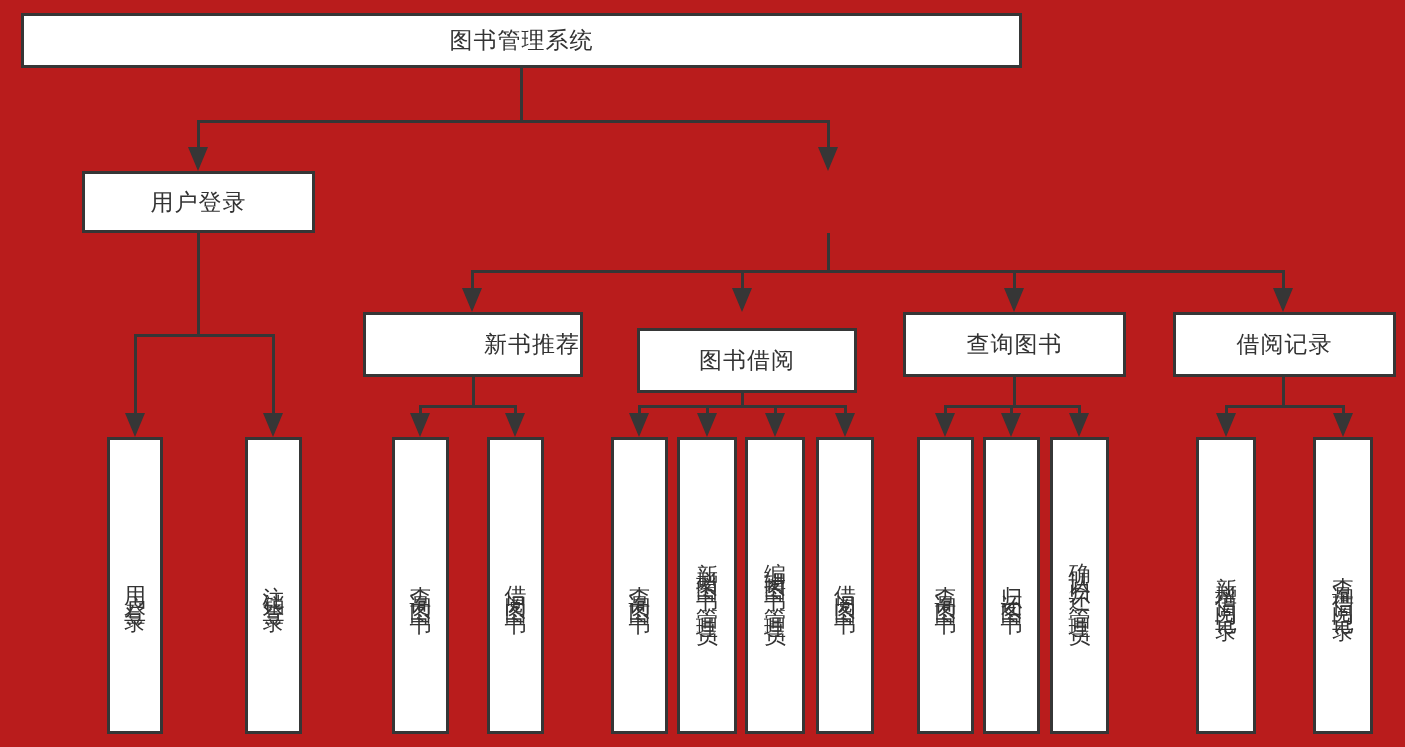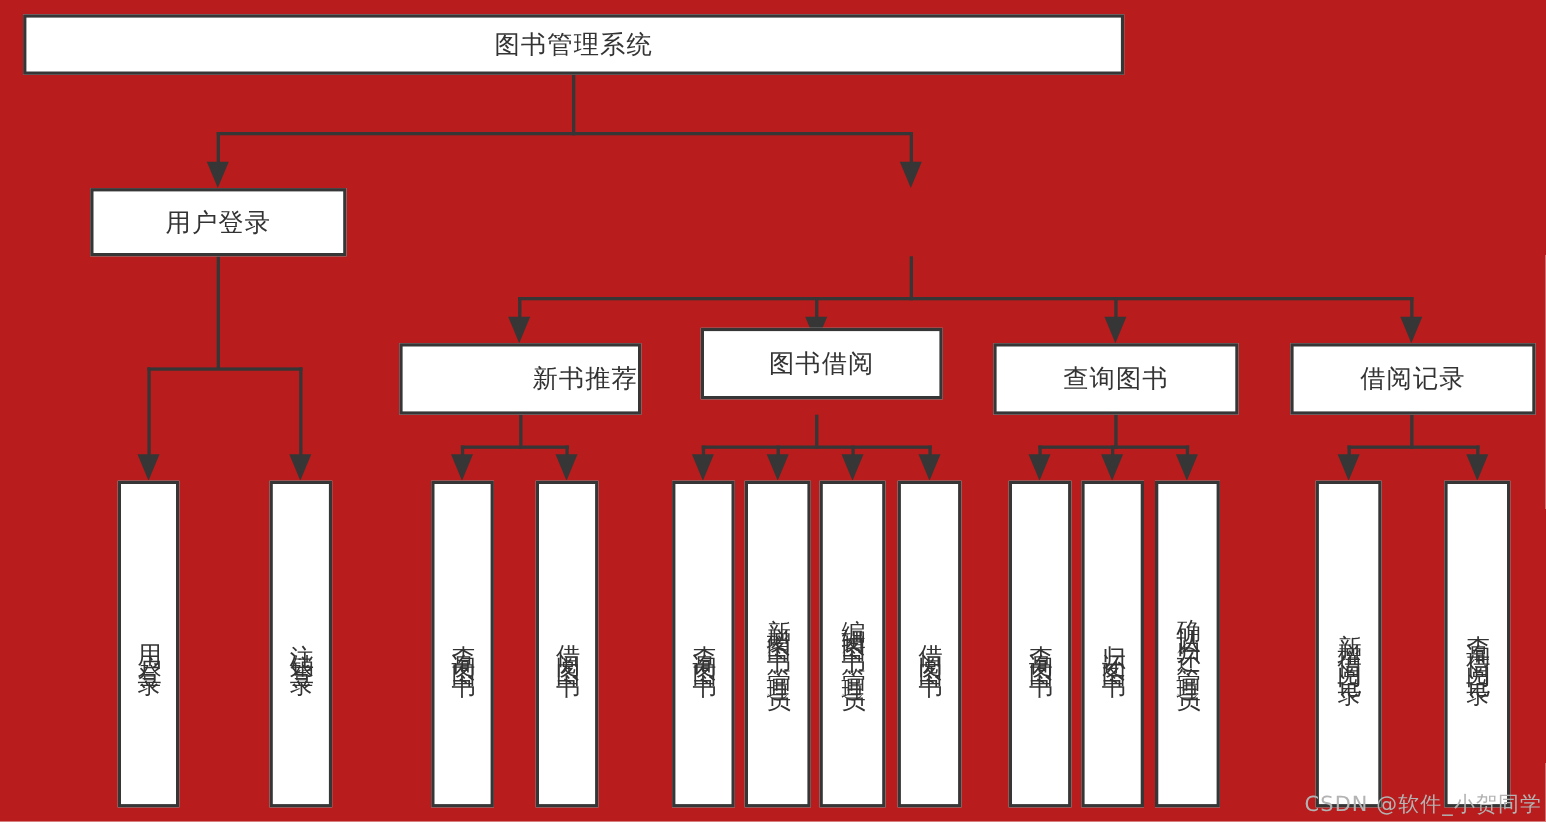--- a/index.html
+++ b/index.html
@@ -133,21 +133,21 @@
     <span>图书管理系统</span>
   </div>
 
   <div class="box" style="left:82px; top:171px; width:233px; height:62px;">
     <span>用户登录</span>
   </div>
 
   <div class="box" style="left:363px; top:312px; width:220px; height:65px;justify-content:flex-end;">
     <span>新书推荐</span>
   </div>
-  <div class="box" style="left:637px; top:298px; width:220px; height:65px;">
+  <div class="box" style="left:637px; top:328px; width:220px; height:65px;">
     <span>图书借阅</span>
   </div>
   <div class="box" style="left:903px; top:312px; width:223px; height:65px;">
     <span>查询图书</span>
   </div>
   <div class="box" style="left:1173px; top:312px; width:223px; height:65px;">
     <span>借阅记录</span>
   </div>
 
   <div class="leaf" style="left:107px; top:437px; width:56px; height:297px;">
@@ -187,15 +187,14 @@
     <span class="vtext">确认归还（管理员）</span>
   </div>
 
   <div class="leaf" style="left:1196px; top:437px; width:60px; height:297px;">
     <span class="vtext">新增借阅记录</span>
   </div>
   <div class="leaf" style="left:1313px; top:437px; width:60px; height:297px;">
     <span class="vtext">查询借阅记录</span>
   </div>
 
-  <div class="watermark">CSDN @软件_小贺同学</div>
 
 </div>
 
 </body></html>

